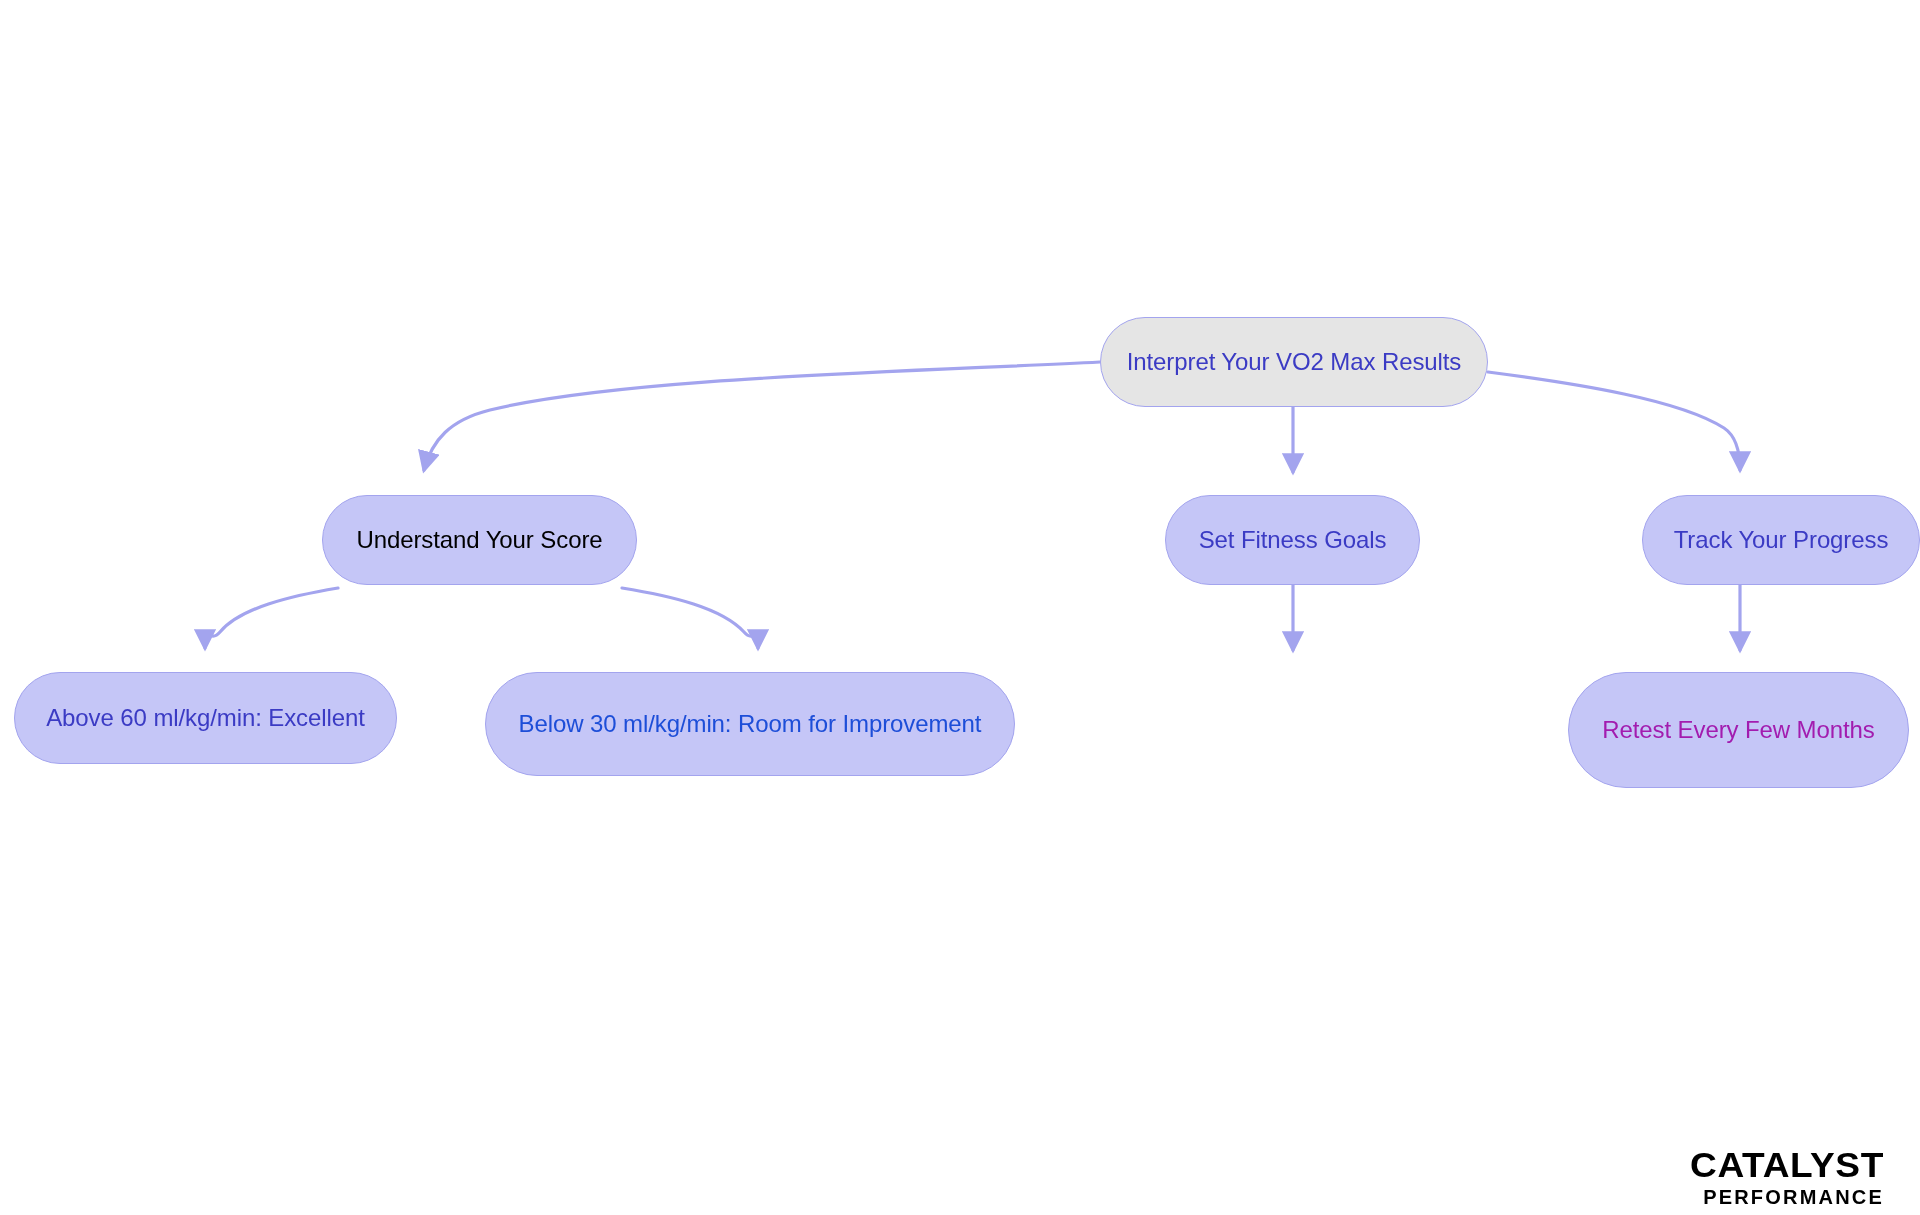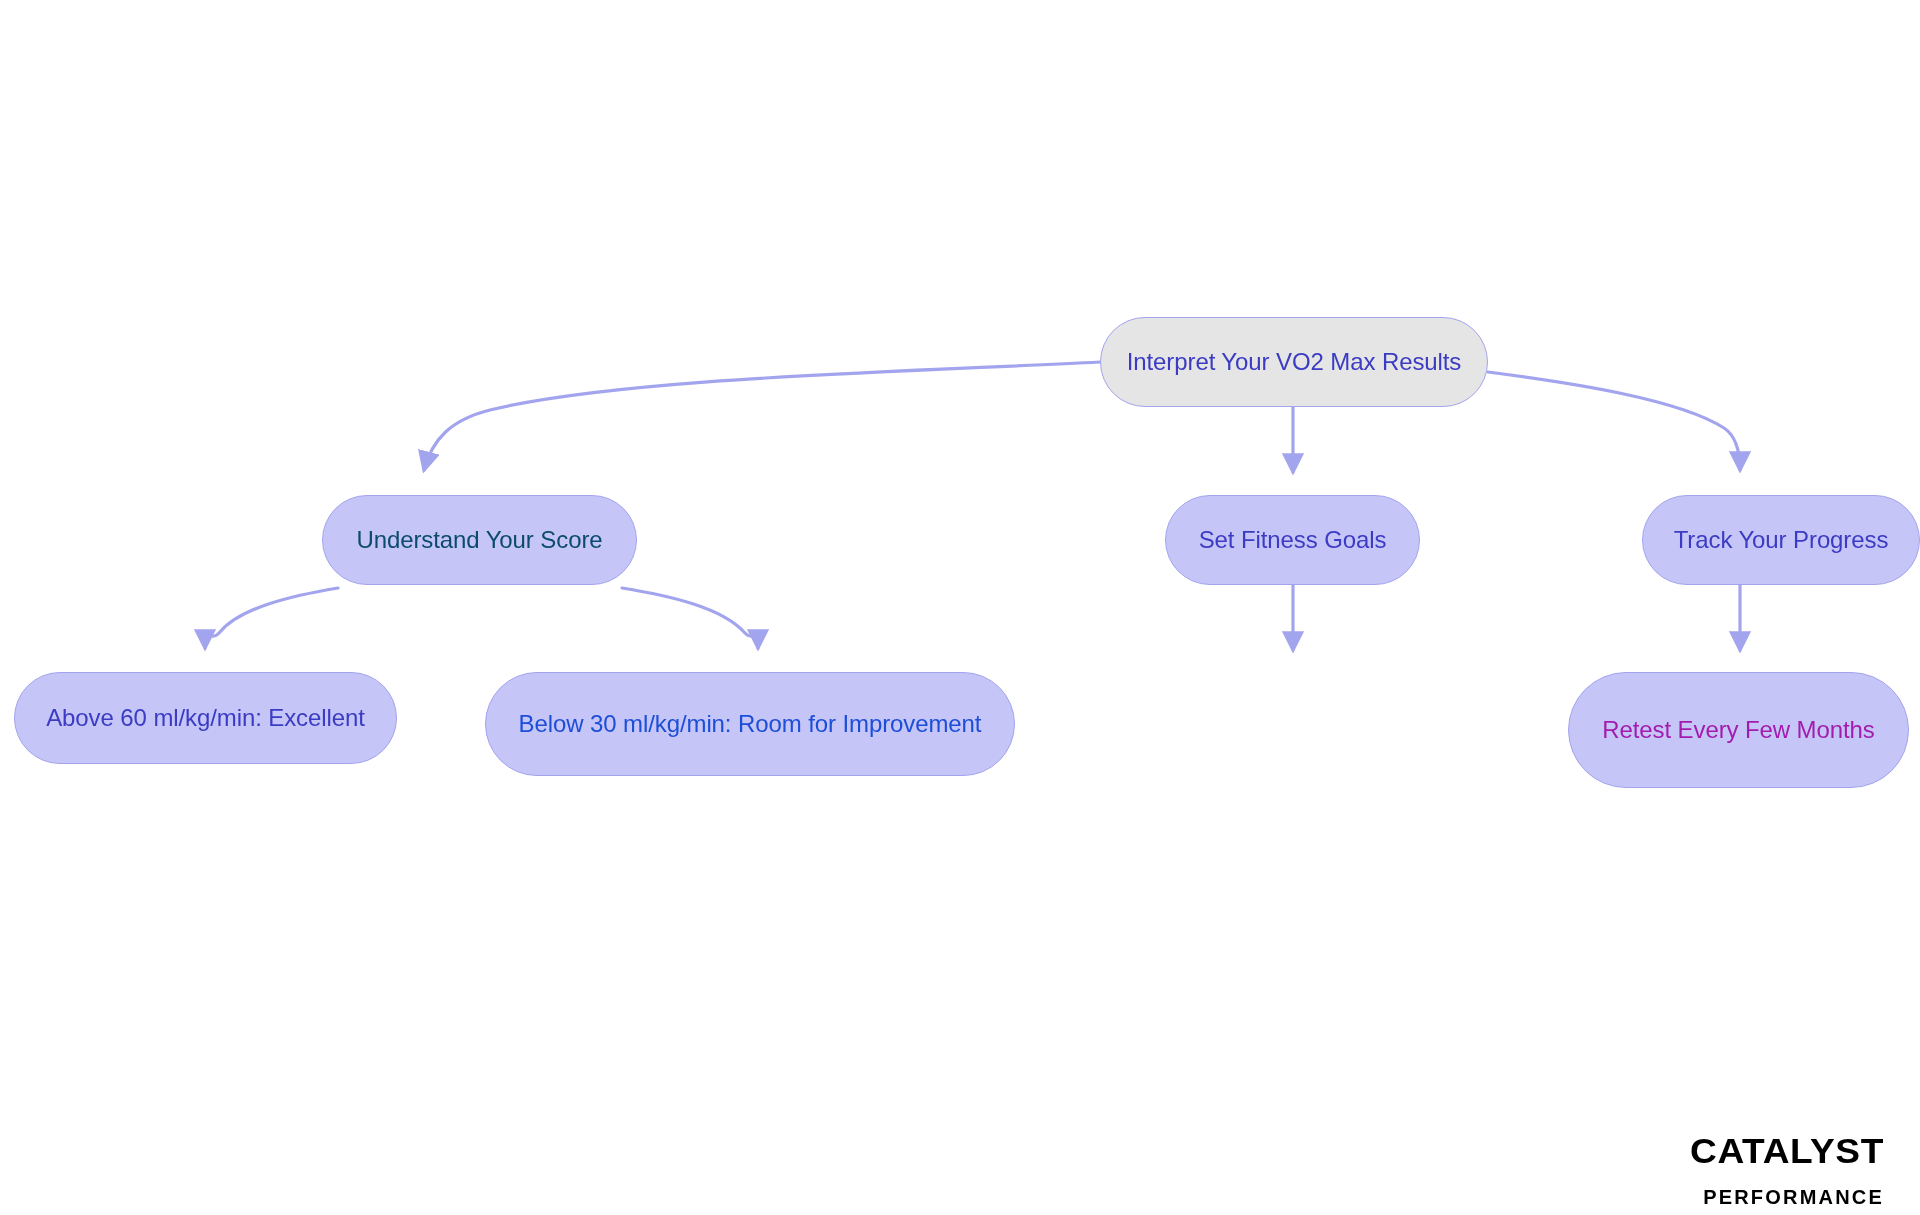--- a/index.html
+++ b/index.html
@@ -73,21 +73,21 @@
     letter-spacing: 0.6px;
     transform: scaleX(1.06);
     transform-origin: right center;
   }
   #logo .logo-bottom {
     display: block;
     font-family: "Liberation Sans", sans-serif;
     font-weight: 700;
     font-size: 20px;
     letter-spacing: 2.2px;
-    margin-top: 19px;
+    margin-top: 5px;
     transform: scaleX(1.0);
     transform-origin: right center;
   }
 </style>
 </head>
 <body style="background: rgb(255, 255, 255);">
 
 <div id="canvas">
 
   <svg id="edge-layer" viewBox="0 0 1920 1215" width="1920" height="1215" xmlns="http://www.w3.org/2000/svg">
@@ -109,21 +109,21 @@
 
     <path d="M 1293 585 L 1293 650" fill="none" stroke="#a3a4ee" stroke-width="3.2" stroke-linecap="round" marker-end="url(#arrow)"></path>
 
     <path d="M 1740 585 L 1740 650" fill="none" stroke="#a3a4ee" stroke-width="3.2" stroke-linecap="round" marker-end="url(#arrow)"></path>
   </svg>
 
   <div class="node" id="node-root" style="left: 1100px; top: 317px; width: 388px; height: 90px; background: #e5e5e5; border-color: rgb(163, 164, 238); color: rgb(59, 59, 196);">
     <span class="node-label">Interpret Your VO2 Max Results</span>
   </div>
 
-  <div class="node" id="node-understand" style="left: 322px; top: 495px; width: 315px; height: 90px; background: rgb(197, 198, 247); border-color: rgb(163, 164, 238); color: #0c4a6e;">
+  <div class="node" id="node-understand" style="left: 322px; top: 495px; width: 315px; height: 90px; background: rgb(197, 198, 247); border-color: rgb(163, 164, 238); color: #000000;">
     <span class="node-label">Understand Your Score</span>
   </div>
 
   <div class="node" id="node-goals" style="left: 1165px; top: 495px; width: 255px; height: 90px; background: rgb(197, 198, 247); border-color: rgb(163, 164, 238); color: rgb(59, 59, 196);">
     <span class="node-label">Set Fitness Goals</span>
   </div>
 
   <div class="node" id="node-track" style="left: 1642px; top: 495px; width: 278px; height: 90px; background: rgb(197, 198, 247); border-color: rgb(163, 164, 238); color: rgb(59, 59, 196);">
     <span class="node-label">Track Your Progress</span>
   </div>

